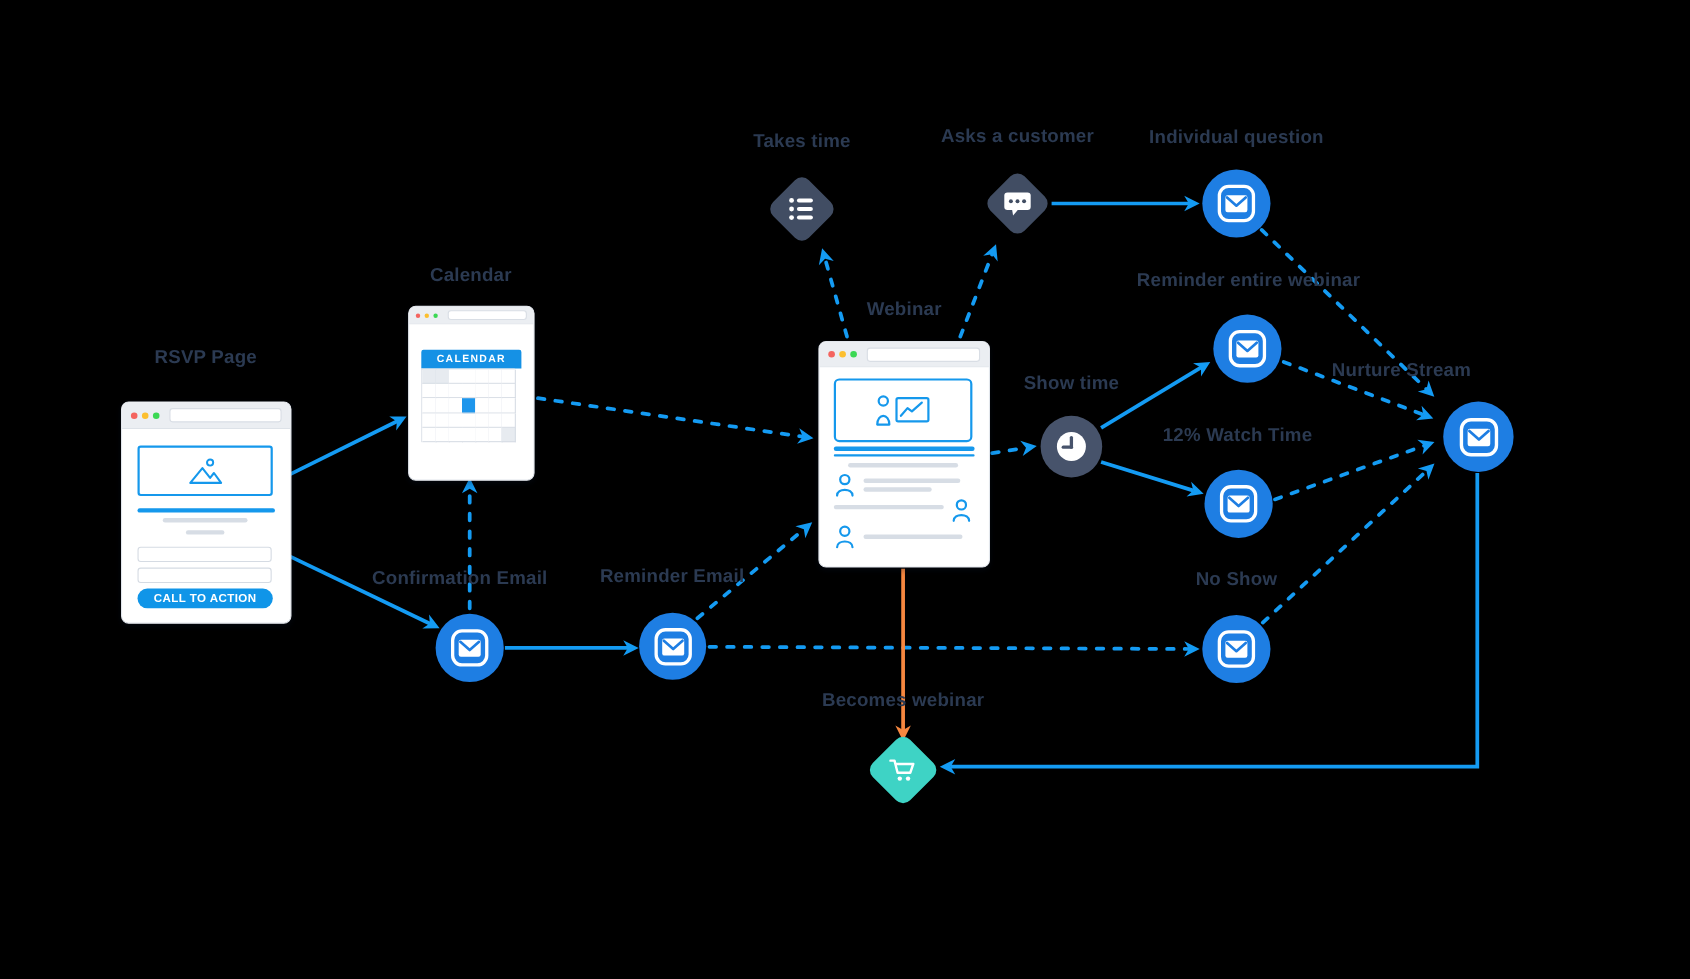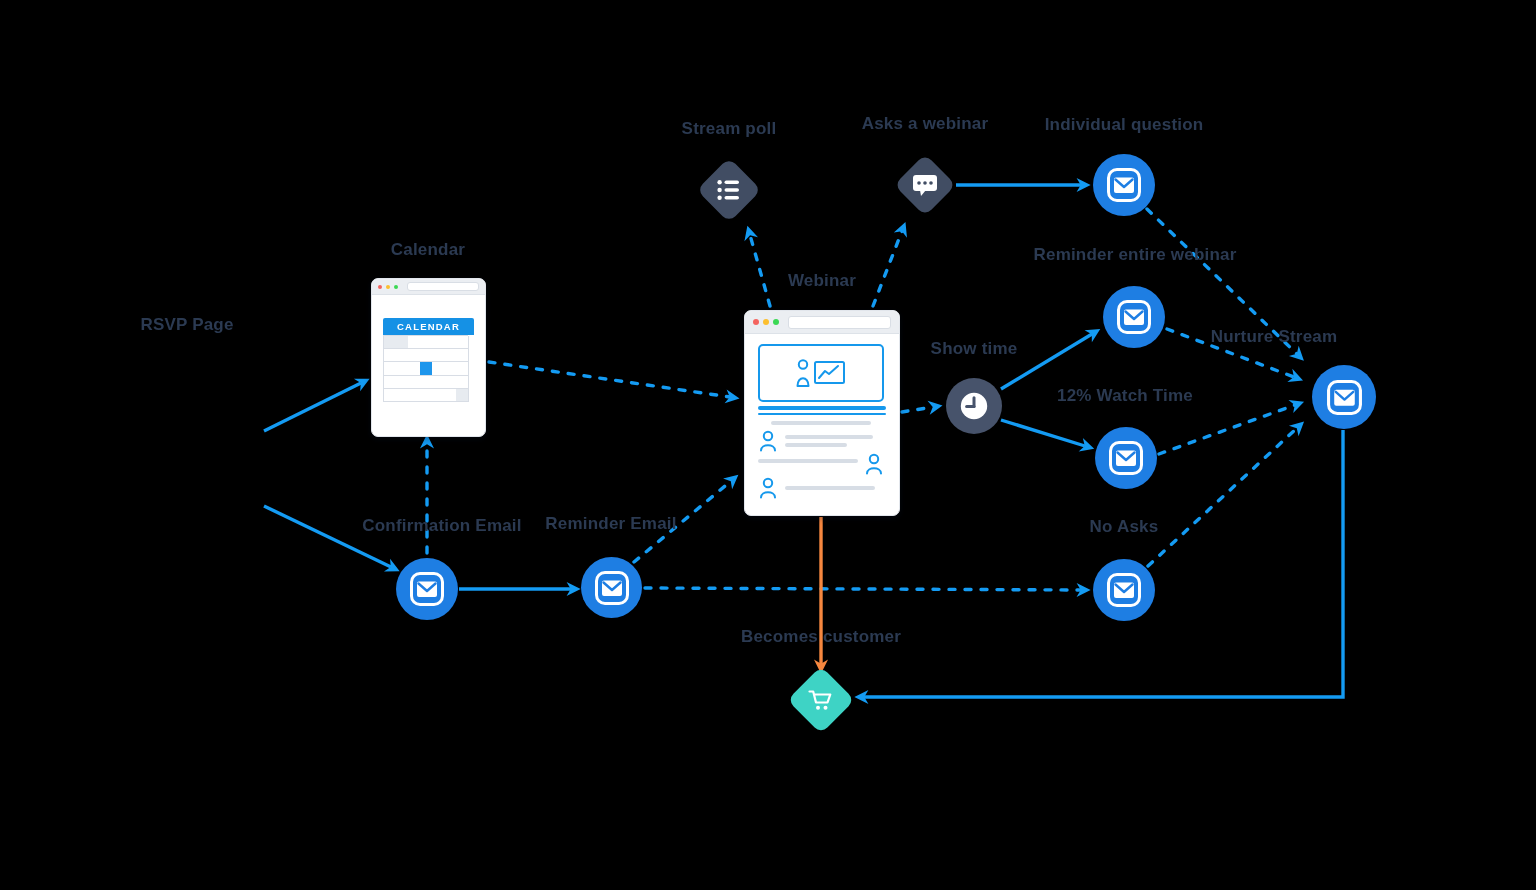--- a/index.html
+++ b/index.html
@@ -76,33 +76,53 @@
     <path class="edge dashed" d="M1147,209 L1297,354" marker-end="url(#arrowB)"></path>
     <path class="edge dashed" d="M1167,329 L1294,377" marker-end="url(#arrowB)"></path>
     <path class="edge dashed" d="M1159,454 L1295,405" marker-end="url(#arrowB)"></path>
     <path class="edge dashed" d="M1148,566 L1297,428" marker-end="url(#arrowB)"></path>
     <path class="edge orange" d="M821,517 L821,664" marker-end="url(#arrowO)"></path>
     <path class="edge" d="M1343,430 L1343,697 L864,697" marker-end="url(#arrowB)"></path>
   </svg>
 
   <div class="lbl" style="left:187px;top:315px">RSVP Page</div>
   <div class="lbl" style="left:428px;top:240px">Calendar</div>
-  <div class="lbl" style="left:442px;top:516px">Confirmation Email</div>
+  <div class="lbl" style="left:418px;top:516px">Confirmation Email</div>
   <div class="lbl" style="left:611px;top:514px">Reminder Email</div>
   <div class="lbl" style="left:822px;top:271px">Webinar</div>
-  <div class="lbl" style="left:729px;top:119px">Stream poll</div>
-  <div class="lbl" style="left:925px;top:114px">Asks a webinar</div>
+  <div class="lbl" style="left:729px;top:119px">Takes time</div>
+  <div class="lbl" style="left:925px;top:114px">Asks a customer</div>
   <div class="lbl" style="left:1124px;top:115px">Individual question</div>
   <div class="lbl" style="left:974px;top:339px">Show time</div>
   <div class="lbl" style="left:1135px;top:245px">Reminder entire webinar</div>
   <div class="lbl" style="left:1125px;top:386px">12% Watch Time</div>
-  <div class="lbl" style="left:1124px;top:517px">No Asks</div>
+  <div class="lbl" style="left:1124px;top:517px">No Show</div>
   <div class="lbl" style="left:1274px;top:327px">Nurture Stream</div>
-  <div class="lbl" style="left:821px;top:627px">Becomes customer</div>
-
+  <div class="lbl" style="left:821px;top:627px">Becomes webinar</div>
+
+  <div class="window" style="left:110px;top:365px;width:153px;height:200px">
+    <div class="chrome" style="height:23px">
+      <span class="dot r" style="width:6px;height:6px"></span>
+      <span class="dot y" style="width:6px;height:6px"></span>
+      <span class="dot g" style="width:6px;height:6px"></span>
+      <span class="addr" style="height:11px"></span>
+    </div>
+    <div class="abs" style="left:14px;top:39px;width:119px;height:42px;border:2px solid #1598EC;border-radius:3px;display:flex;align-items:center;justify-content:center;">
+      <svg width="40" height="28" viewBox="0 0 40 28">
+        <circle cx="24" cy="6.5" r="2.8" fill="none" stroke="#1598EC" stroke-width="1.8"></circle>
+        <path d="M6,25 L17,11.5 L24,20.5 L27.5,16 L34,25 Z" fill="none" stroke="#1598EC" stroke-width="1.9" stroke-linejoin="round"></path>
+      </svg>
+    </div>
+    <div class="abs bline" style="left:14px;top:96px;width:125px;height:4px"></div>
+    <div class="abs gline" style="left:37px;top:105px;width:77px;height:3.5px"></div>
+    <div class="abs gline" style="left:58px;top:116px;width:35px;height:3.5px"></div>
+    <div class="abs field" style="left:14px;top:131px;width:120px;height:12px"></div>
+    <div class="abs field" style="left:14px;top:150px;width:120px;height:12px"></div>
+    <div class="abs cta" style="left:14px;top:169px;width:123px;height:18px">CALL TO ACTION</div>
+  </div>
 
   <div class="window" style="left:371px;top:278px;width:113px;height:157px">
     <div class="chrome" style="height:15px;padding:0 6px">
       <span class="dot r" style="width:4px;height:4px"></span>
       <span class="dot y" style="width:4px;height:4px"></span>
       <span class="dot g" style="width:4px;height:4px"></span>
       <span class="addr" style="height:7px"></span>
     </div>
     <div class="abs cal-head" style="left:11px;top:39px;width:91px;height:17px">CALENDAR</div>
     <div class="abs cal-grid" style="left: 11px; top: 56px; grid-template-columns: repeat(7, 12px);">

